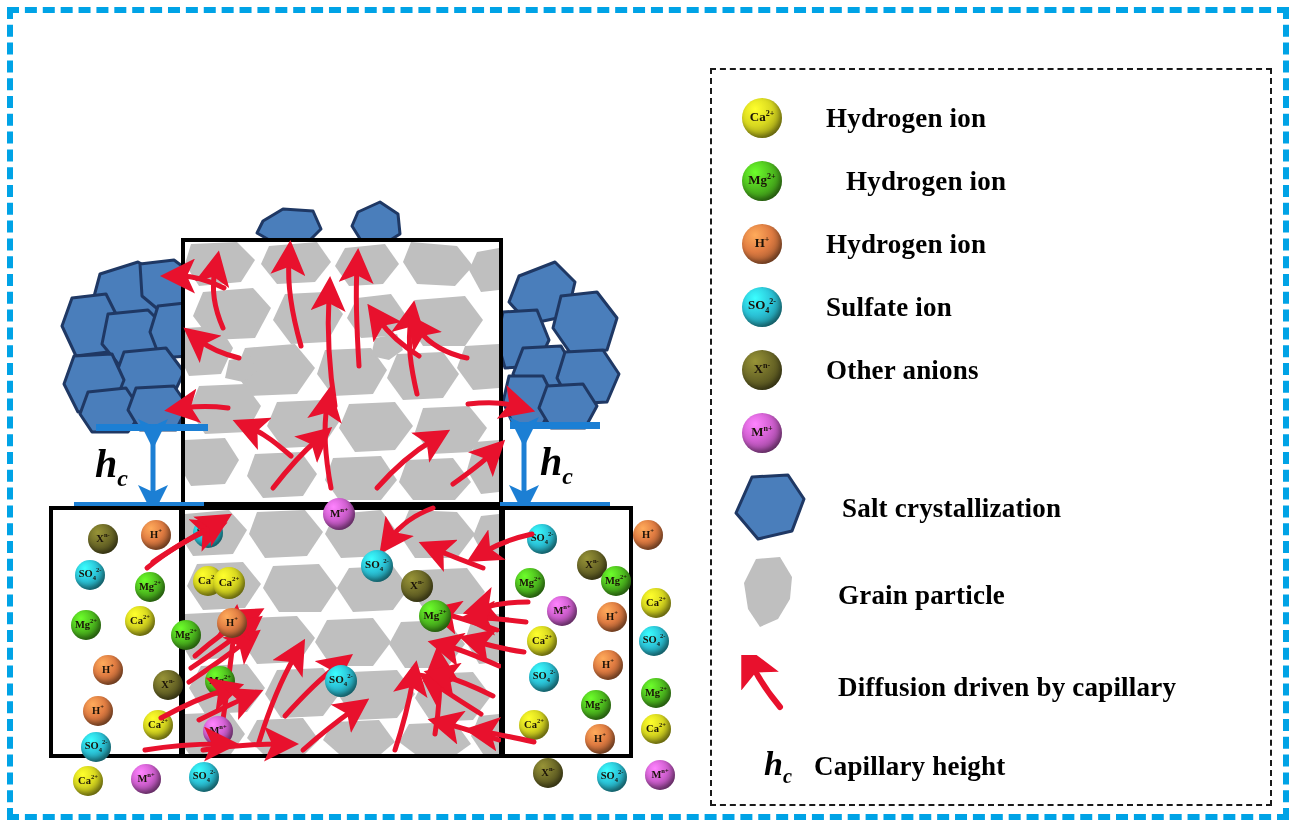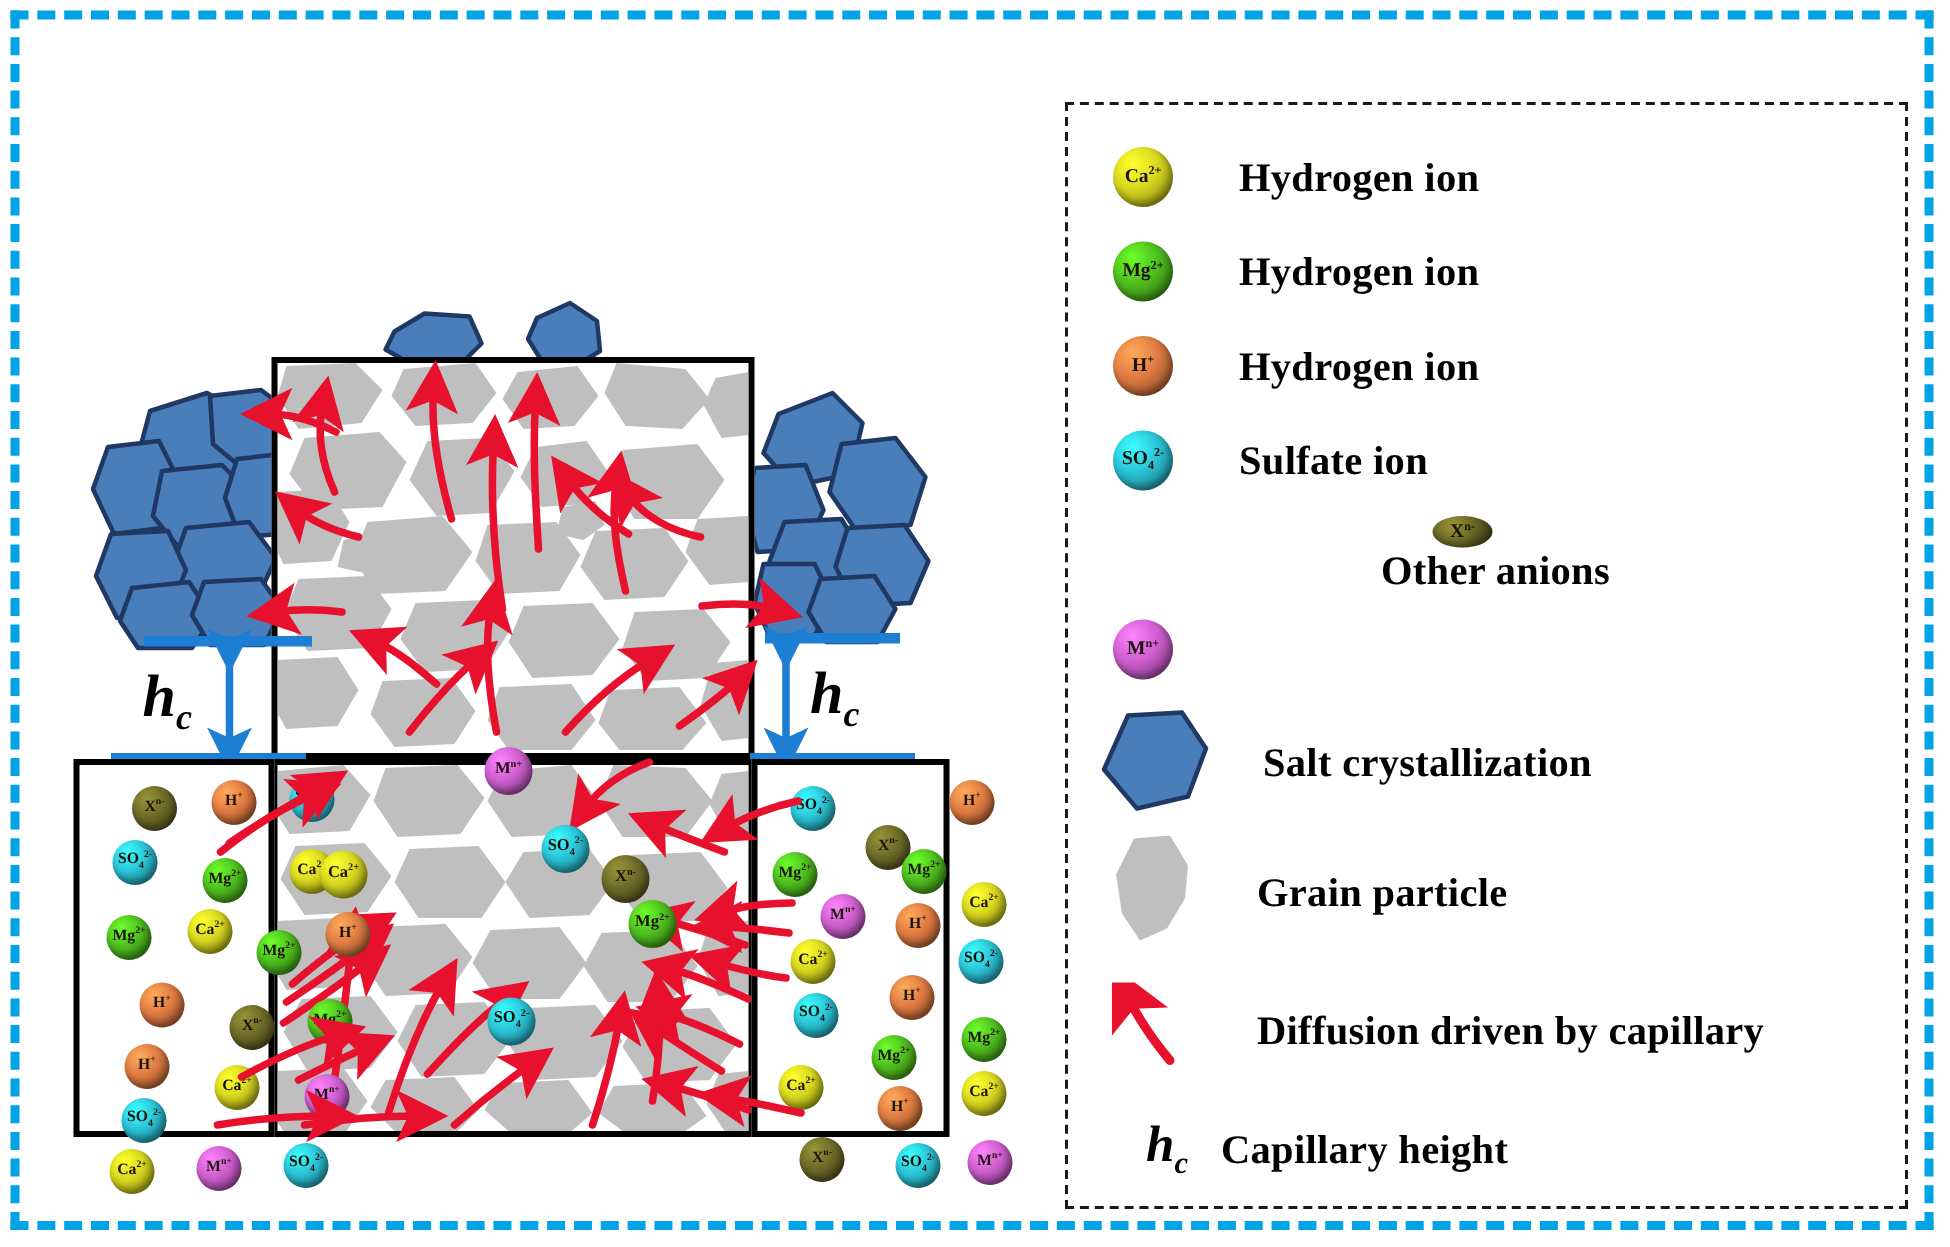--- a/index.html
+++ b/index.html
@@ -446,39 +446,39 @@
 
   <div id="legend-panel">
 
     <div id="legend-ion-rows">
         <div class="legend-row" style="left: 30px; top: 22px; width: 510px; height: 52px;">
           <div class="ion" style="width: 40px; height: 40px; background: radial-gradient(circle at 33% 28%, rgb(255, 255, 44) 0%, rgb(216, 216, 32) 42%, rgb(134, 134, 20) 88%, rgb(91, 91, 13) 100%); box-shadow: rgba(0, 0, 0, 0.35) -2px -3px 5px inset; position: relative; margin-right: 44px;">
             <span class="ion-txt" style="font-size:13px;">Ca<sup>2+</sup></span>
           </div>
           <span class="legend-label ion-legend-label">Hydrogen ion</span>
         </div>
-        <div class="legend-row" style="left: 30px; top: 85px; width: 510px; height: 52px;">
+        <div class="legend-row" style="left: 30px; top: 85px; width: 510px; height: 52px; gap: 20px;">
           <div class="ion" style="width: 40px; height: 40px; background: radial-gradient(circle at 33% 28%, rgb(109, 255, 43) 0%, rgb(79, 191, 31) 42%, rgb(49, 118, 19) 88%, rgb(33, 80, 13) 100%); box-shadow: rgba(0, 0, 0, 0.35) -2px -3px 5px inset; position: relative; margin-right: 44px;">
             <span class="ion-txt" style="font-size:13px;">Mg<sup>2+</sup></span>
           </div>
           <span class="legend-label ion-legend-label">Hydrogen ion</span>
         </div>
         <div class="legend-row" style="left: 30px; top: 148px; width: 510px; height: 52px;">
           <div class="ion" style="width: 40px; height: 40px; background: radial-gradient(circle at 33% 28%, rgb(255, 171, 91) 0%, rgb(224, 124, 66) 42%, rgb(139, 77, 41) 88%, rgb(94, 52, 28) 100%); box-shadow: rgba(0, 0, 0, 0.35) -2px -3px 5px inset; position: relative; margin-right: 44px;">
             <span class="ion-txt" style="font-size:13px;">H<sup>+</sup></span>
           </div>
           <span class="legend-label ion-legend-label">Hydrogen ion</span>
         </div>
         <div class="legend-row" style="left: 30px; top: 211px; width: 510px; height: 52px;">
           <div class="ion" style="width: 40px; height: 40px; background: radial-gradient(circle at 33% 28%, rgb(59, 255, 255) 0%, rgb(43, 196, 216) 42%, rgb(27, 122, 134) 88%, rgb(18, 82, 91) 100%); box-shadow: rgba(0, 0, 0, 0.35) -2px -3px 5px inset; position: relative; margin-right: 44px;">
             <span class="ion-txt" style="font-size:13px;">SO<sub>4</sub><sup>2-</sup></span>
           </div>
           <span class="legend-label ion-legend-label">Sulfate ion</span>
         </div>
-        <div class="legend-row" style="left: 30px; top: 274px; width: 510px; height: 52px; flex-direction: column;">
+        <div class="legend-row" style="left: 30px; top: 274px; width: 510px; height: 52px;">
           <div class="ion" style="width: 40px; height: 40px; background: radial-gradient(circle at 33% 28%, rgb(152, 148, 55) 0%, rgb(110, 107, 40) 42%, rgb(68, 66, 25) 88%, rgb(46, 45, 17) 100%); box-shadow: rgba(0, 0, 0, 0.35) -2px -3px 5px inset; position: relative; margin-right: 44px;">
             <span class="ion-txt" style="font-size:13px;">X<sup>n-</sup></span>
           </div>
           <span class="legend-label ion-legend-label">Other anions</span>
         </div>
         <div class="legend-row" style="left: 30px; top: 337px; width: 510px; height: 52px;">
           <div class="ion" style="width: 40px; height: 40px; background: radial-gradient(circle at 33% 28%, rgb(255, 131, 255) 0%, rgb(208, 95, 208) 42%, rgb(129, 59, 129) 88%, rgb(87, 40, 87) 100%); box-shadow: rgba(0, 0, 0, 0.35) -2px -3px 5px inset; position: relative; margin-right: 44px;">
             <span class="ion-txt" style="font-size:13px;">M<sup>n+</sup></span>
           </div>
         </div>

